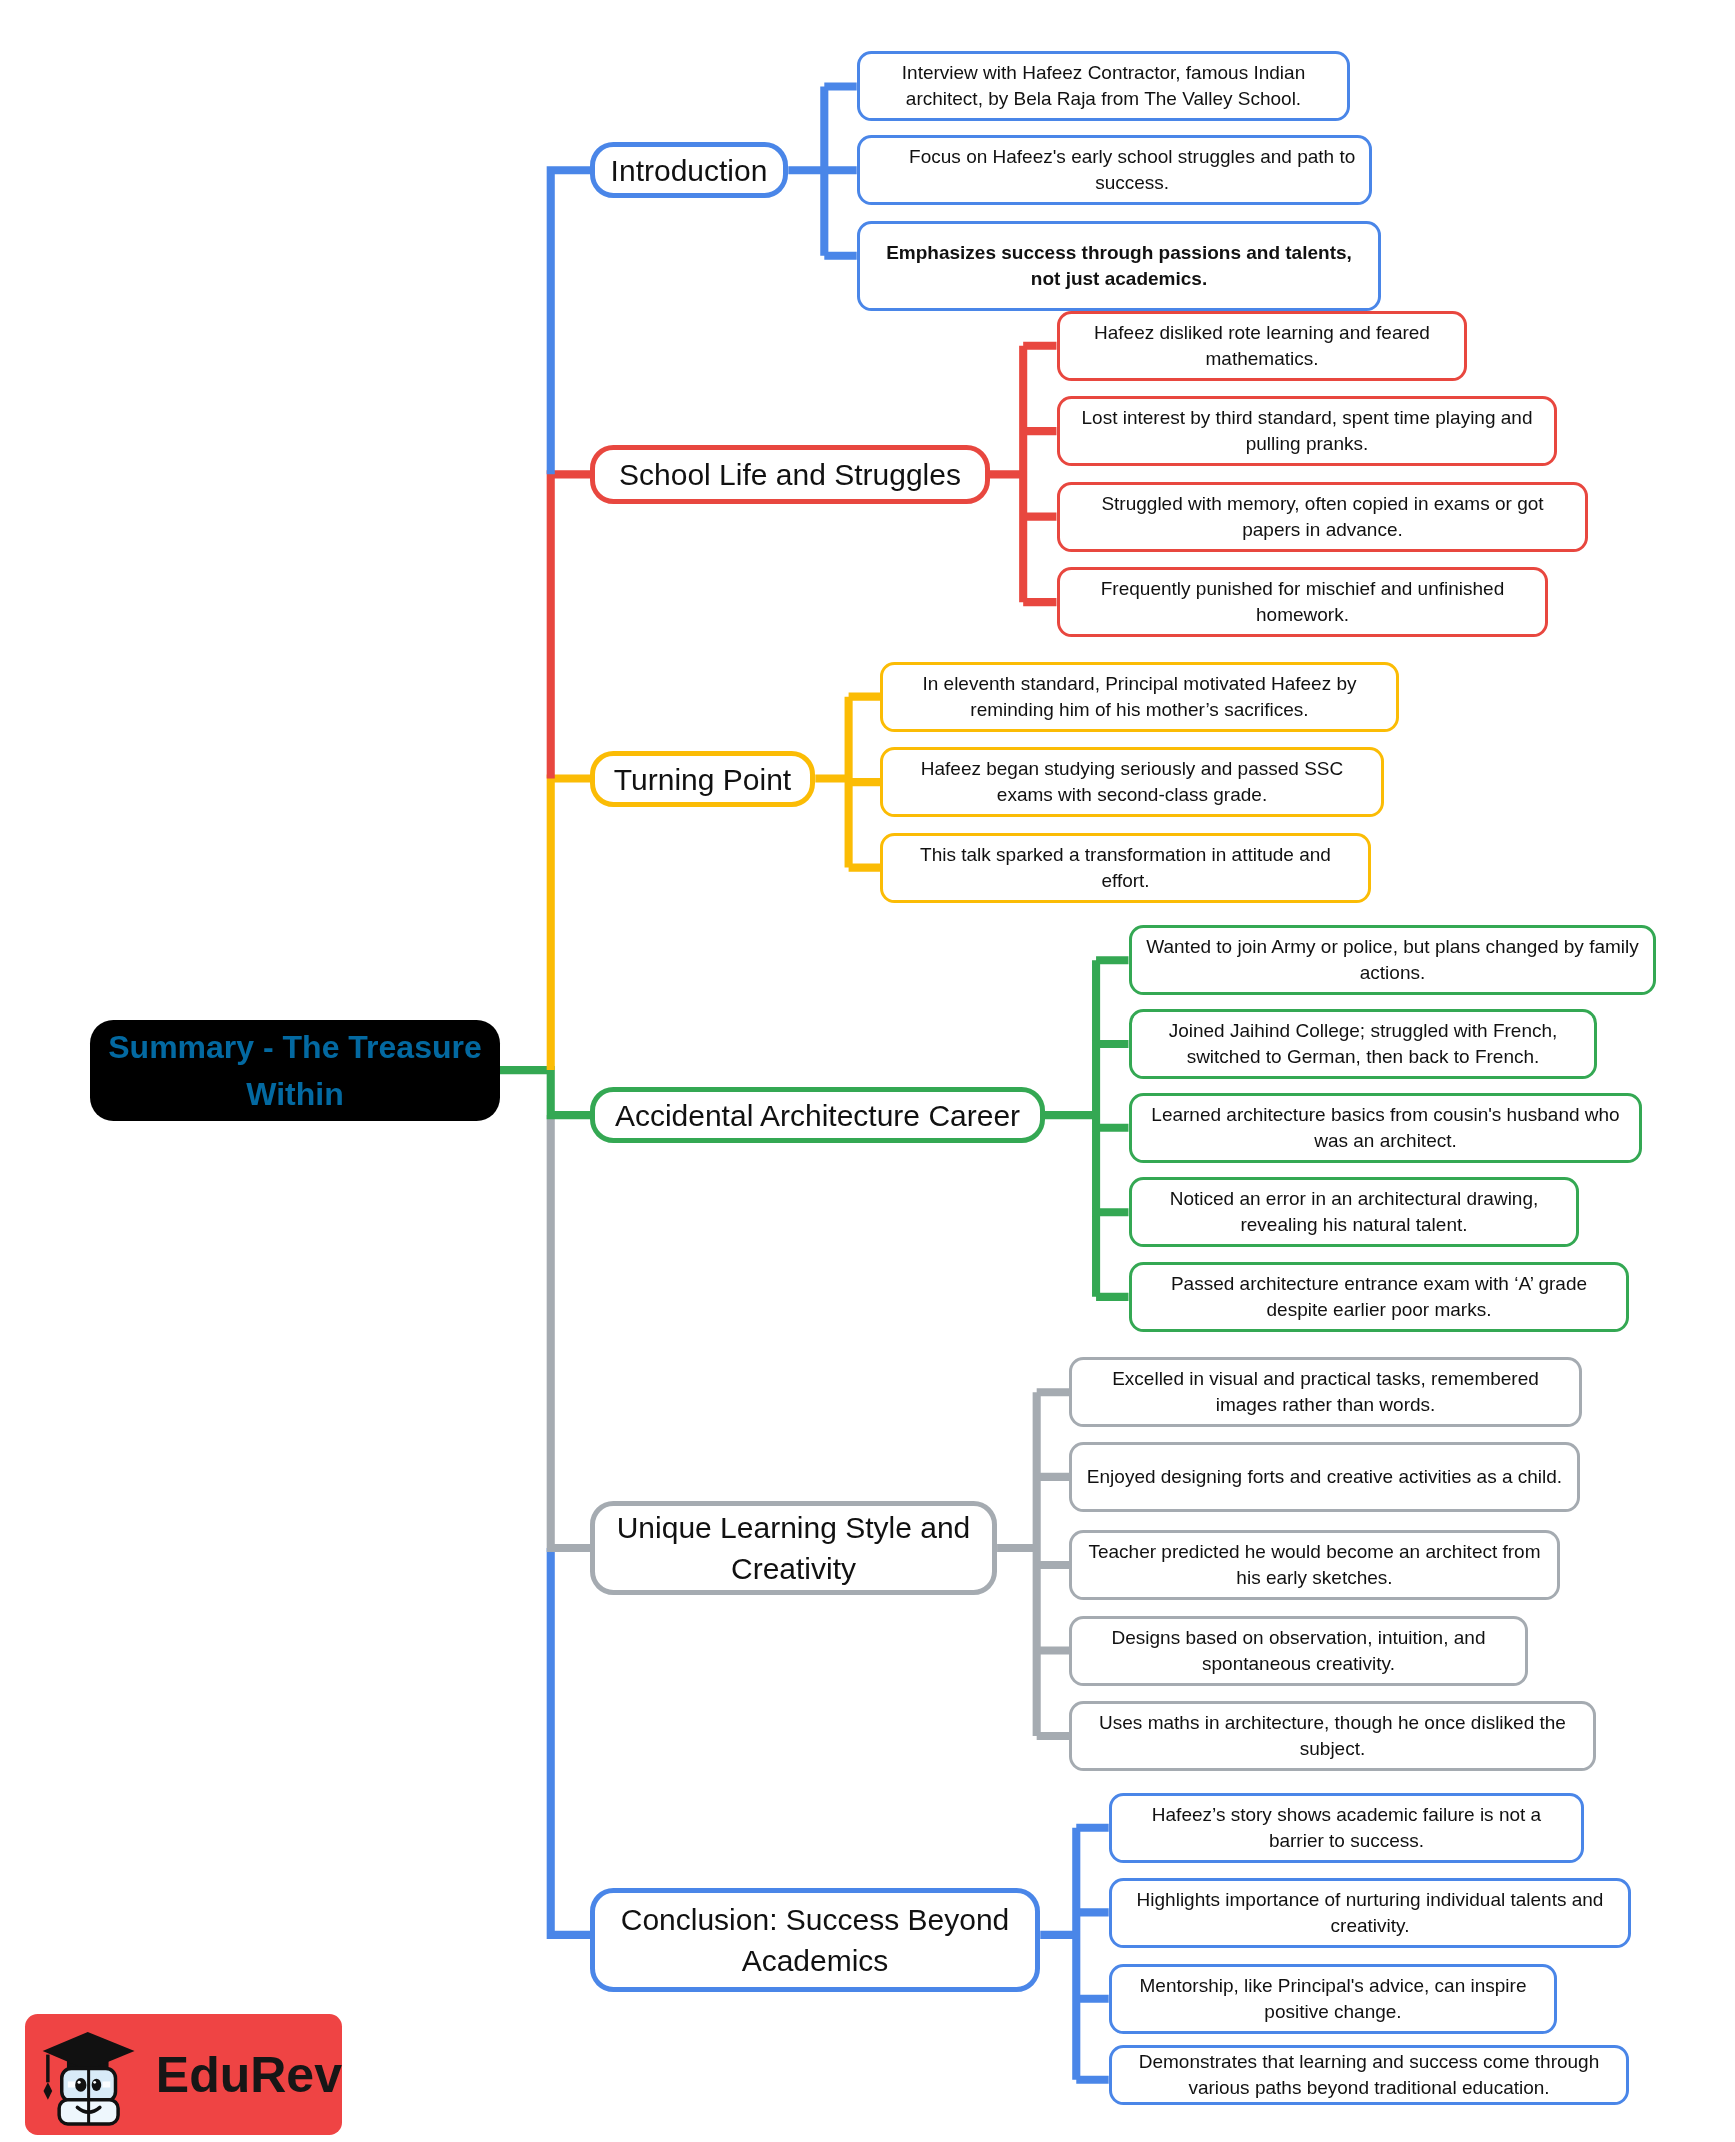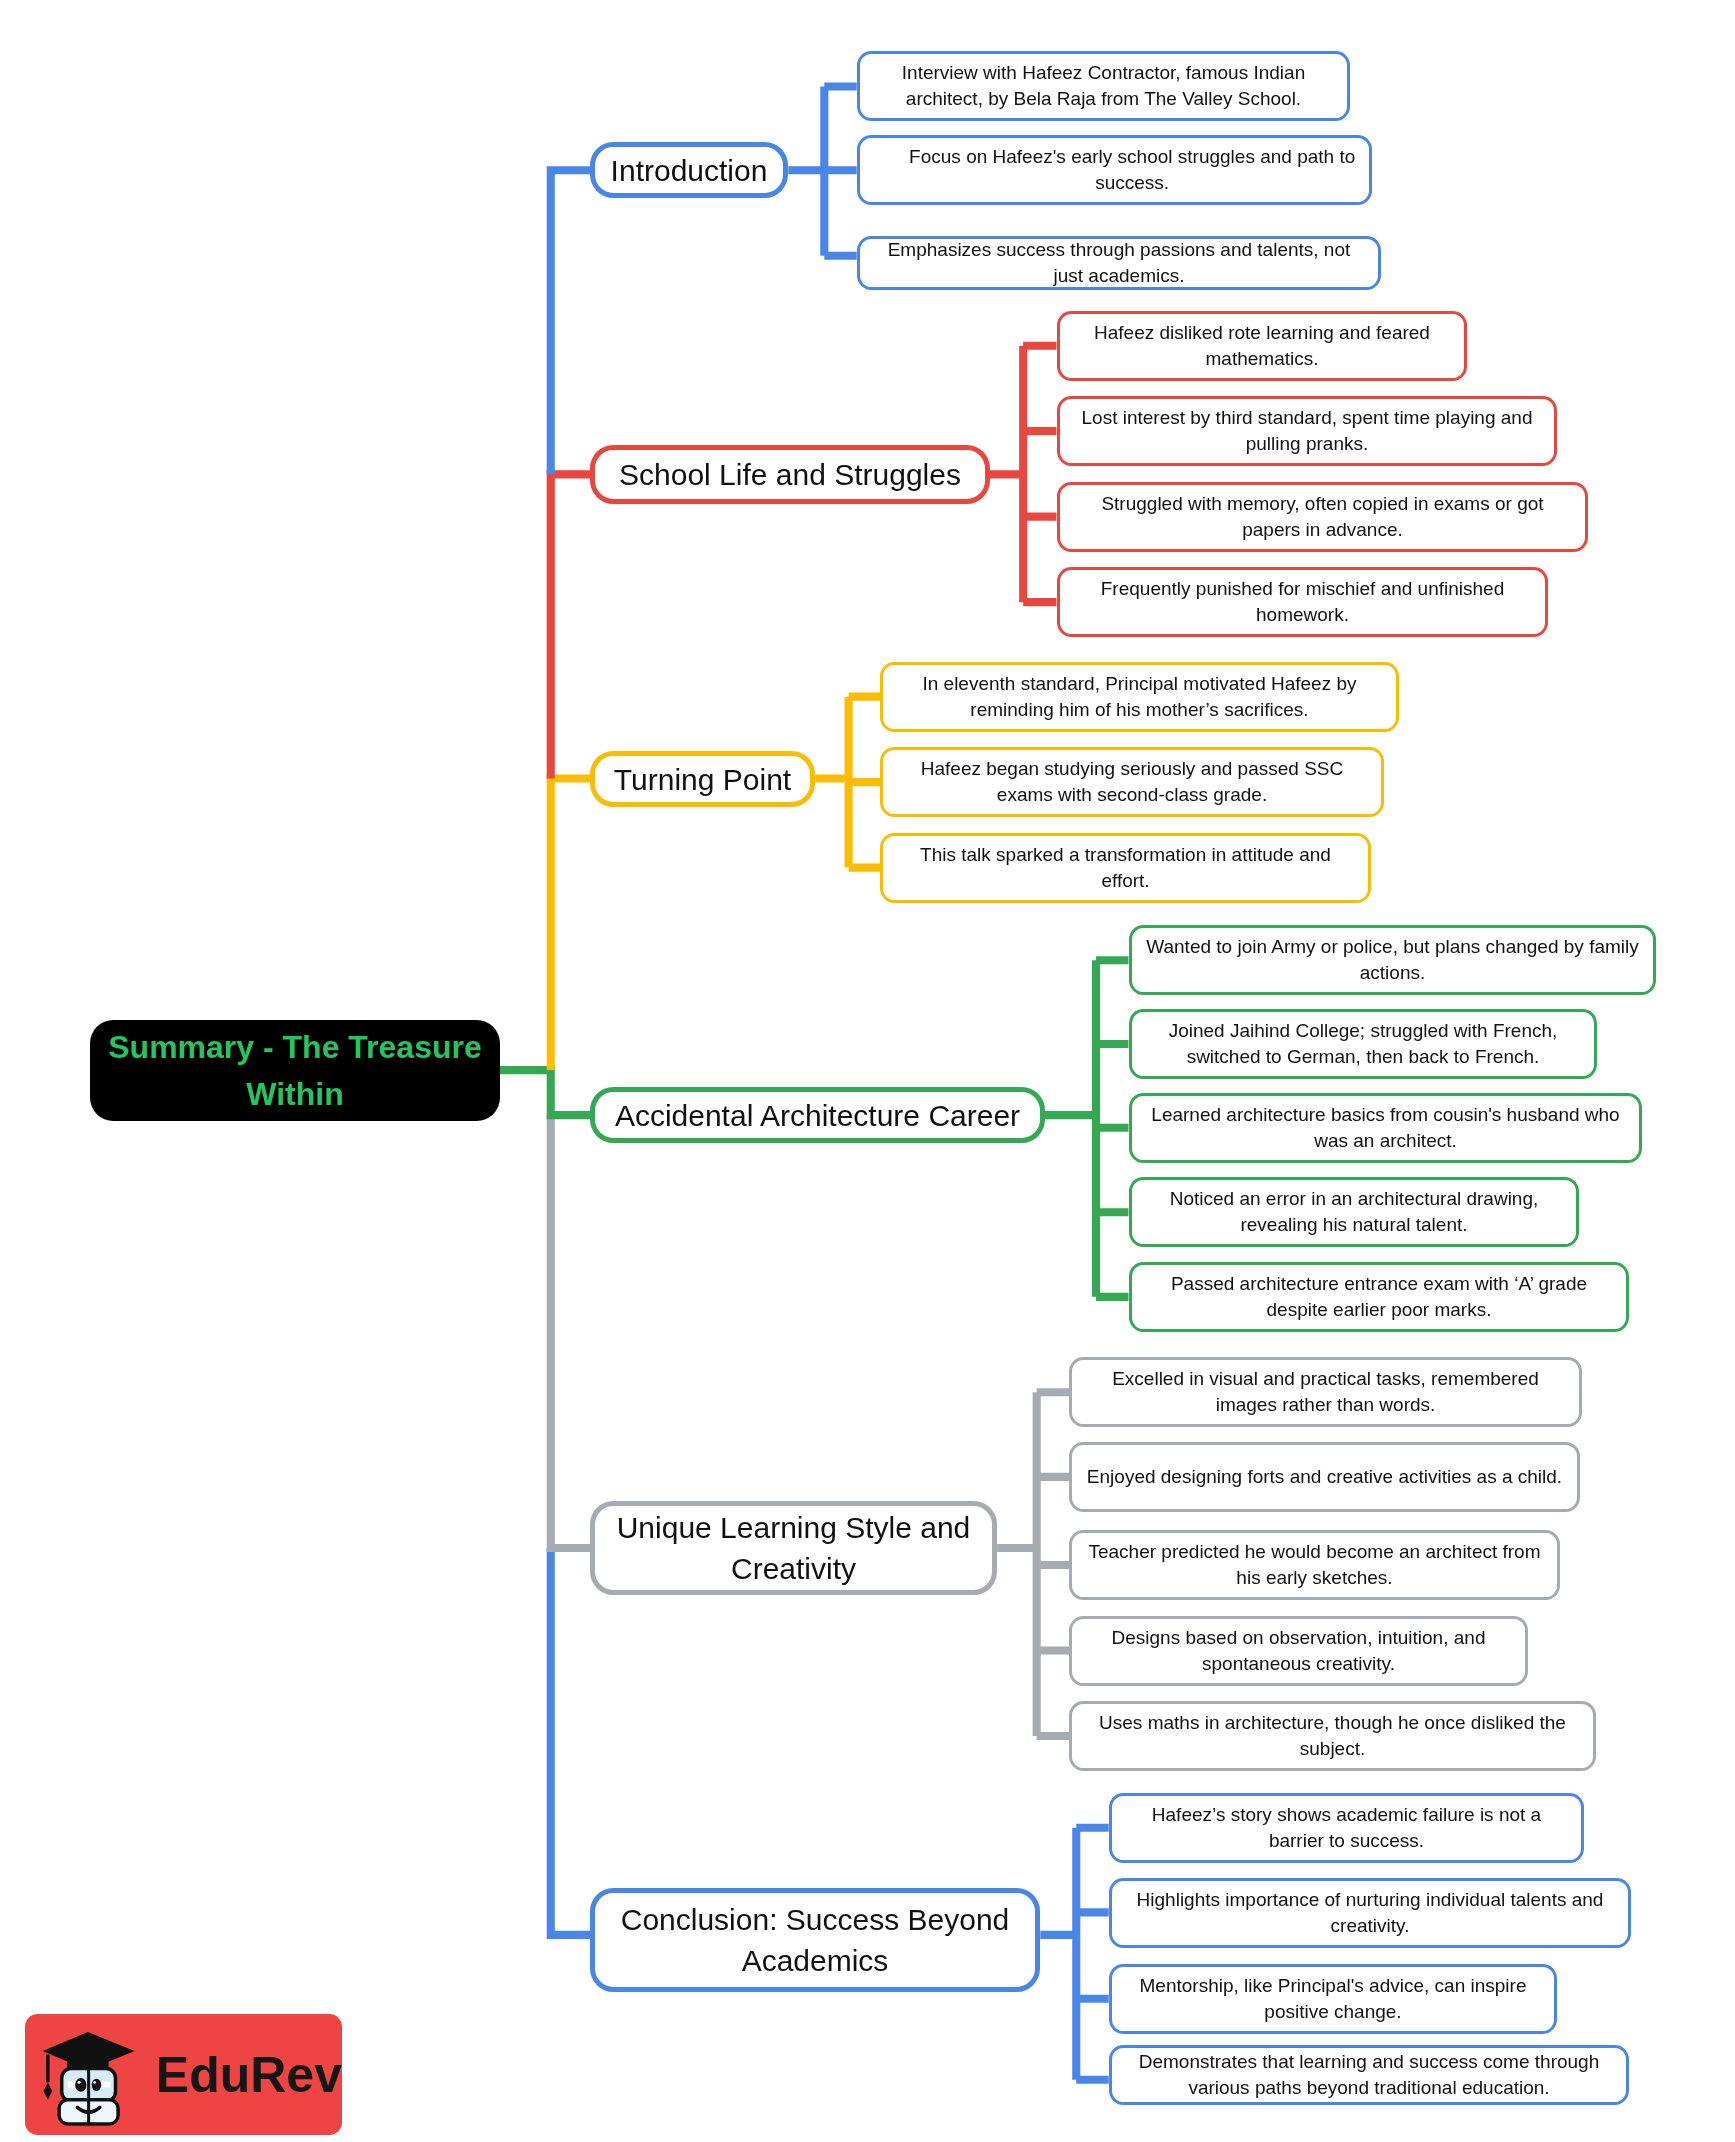--- a/index.html
+++ b/index.html
@@ -14,21 +14,21 @@
   }
   .leaf{
     border:3.6px solid #999;border-radius:14.4px;
     font-size:19px;line-height:26px;padding:3.6px 12.6px;
   }
   .branch{
     border:5.4px solid #999;border-radius:23.4px;
     font-size:30px;line-height:41px;padding:1.8px 9px;white-space:normal;
   }
   .root{
-    background:#000000;color:#22c55e;font-weight:bold;
+    background:#000000;color:#0369a1;font-weight:bold;
     font-size:32px;line-height:47px;border-radius:23.4px;padding:3.6px 16px;text-align:center;
   }
   .c-blue{border-color:#4a86e8;}
   .c-red{border-color:#e8473f;}
   .c-yellow{border-color:#fbbc05;}
   .c-green{border-color:#34a853;}
   .c-gray{border-color:#a5abb1;}
   .logo-wrap{
     position:absolute;left:25px;top:2014px;width:317px;height:121px;
     background:#ef4444;border-radius:12.6px;display:flex;align-items:center;
@@ -56,21 +56,21 @@
     <path d="M612 865 L612 527 L656 527 M1100 527 L1137 527 M1137 384 L1137 669 M1137 384 L1174 384 M1137 479 L1174 479 M1137 574 L1174 574 M1137 669 L1174 669" fill="none" stroke="#e8473f" stroke-width="9"></path>
 
     <path d="M612 527 L612 189 L656 189 M876 189 L916 189 M916 96 L916 284 M916 96 L952 96 M916 189 L952 189 M916 284 L952 284" fill="none" stroke="#4a86e8" stroke-width="9"></path>
   </svg>
 
   <div class="node root" style="left:90px;top:1020px;width:410px;height:101px;">Summary - The Treasure Within</div>
 
   <div class="node branch c-blue" style="left:590px;top:142px;width:198px;height:56px;">Introduction</div>
   <div class="node leaf c-blue" style="left:857px;top:51px;width:493px;height:70px;">Interview with Hafeez Contractor, famous Indian architect, by Bela Raja from The Valley School.</div>
   <div class="node leaf c-blue" style="left:857px;top:135px;width:515px;height:70px;padding-left:48px;">Focus on Hafeez's early school struggles and path to success.</div>
-  <div class="node leaf c-blue" style="left:857px;top:236px;width:524px;height:54px;">Emphasizes success through passions and talents, not just academics.</div>
+  <div class="node leaf c-blue" style="left:857px;top:221px;width:524px;height:90px;font-weight:bold;">Emphasizes success through passions and talents, not just academics.</div>
 
   <div class="node branch c-red" style="left:590px;top:445px;width:400px;height:59px;">School Life and Struggles</div>
   <div class="node leaf c-red" style="left:1057px;top:311px;width:410px;height:70px;">Hafeez disliked rote learning and feared mathematics.</div>
   <div class="node leaf c-red" style="left:1057px;top:396px;width:500px;height:70px;">Lost interest by third standard, spent time playing and pulling pranks.</div>
   <div class="node leaf c-red" style="left:1057px;top:482px;width:531px;height:70px;">Struggled with memory, often copied in exams or got papers in advance.</div>
   <div class="node leaf c-red" style="left:1057px;top:567px;width:491px;height:70px;">Frequently punished for mischief and unfinished homework.</div>
 
   <div class="node branch c-yellow" style="left:590px;top:751px;width:225px;height:56px;">Turning Point</div>
   <div class="node leaf c-yellow" style="left:880px;top:662px;width:519px;height:70px;">In eleventh standard, Principal motivated Hafeez by reminding him of his mother’s sacrifices.</div>
   <div class="node leaf c-yellow" style="left:880px;top:747px;width:504px;height:70px;">Hafeez began studying seriously and passed SSC exams with second-class grade.</div>

